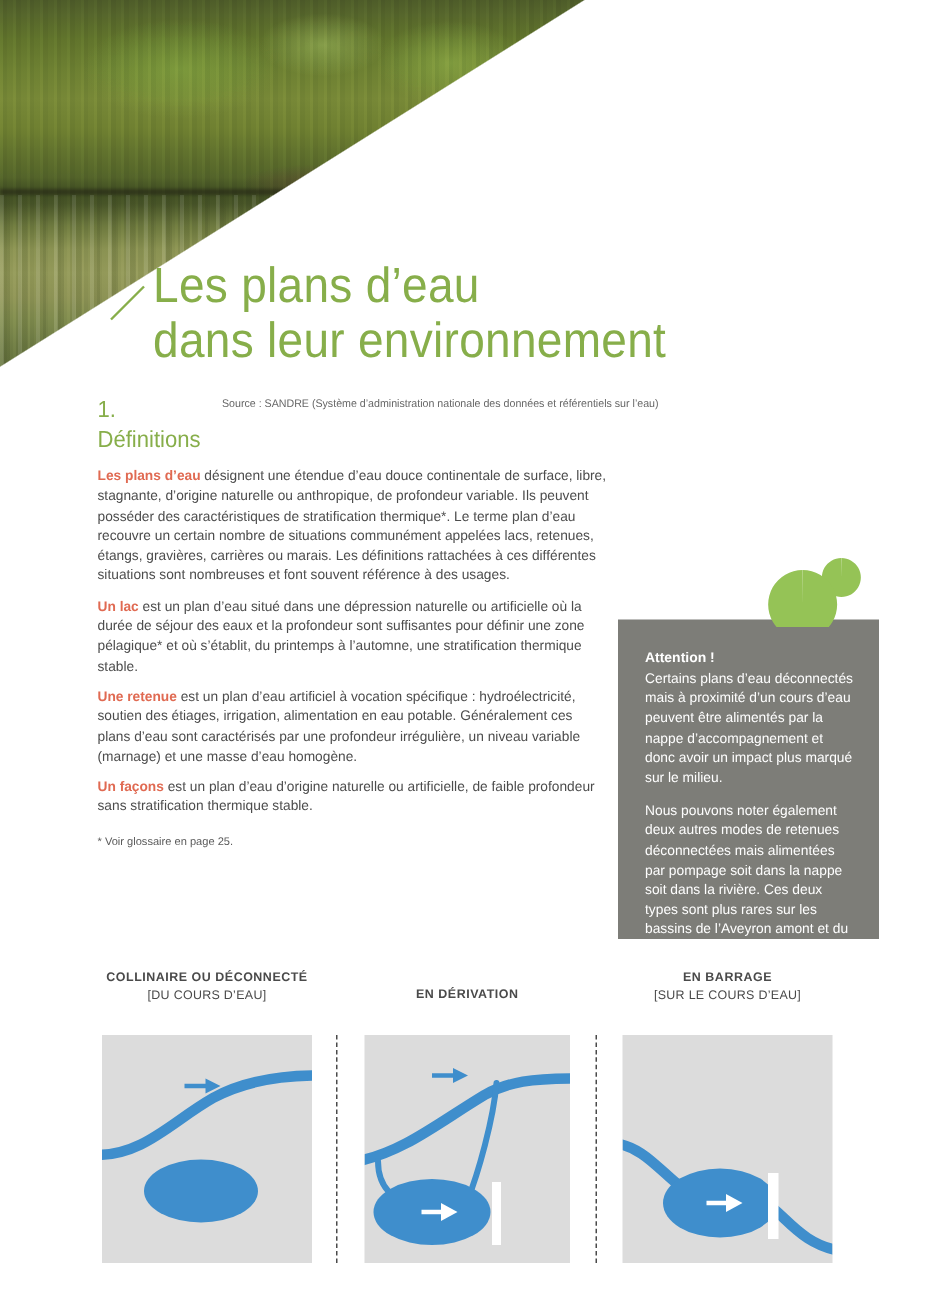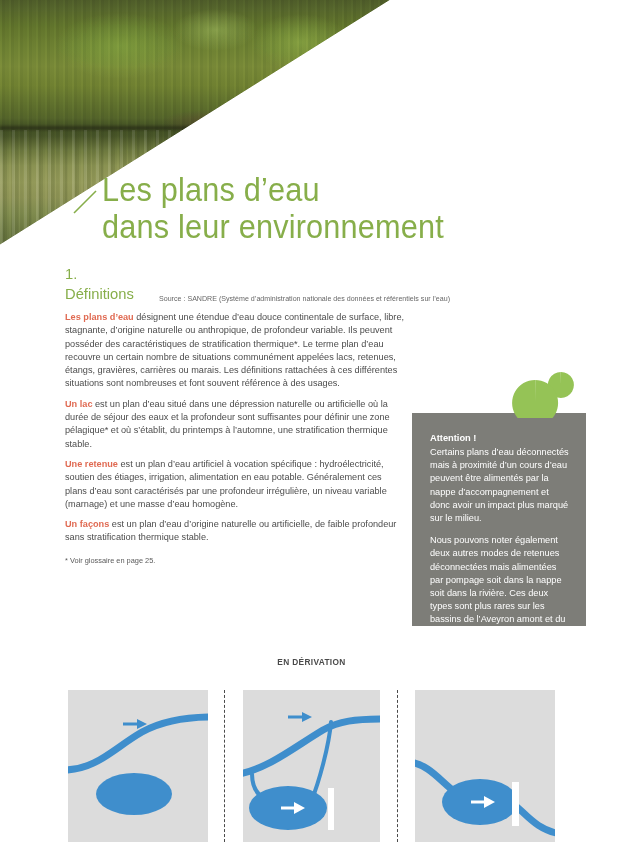--- a/index.html
+++ b/index.html
@@ -44,21 +44,21 @@
   #title-slash svg{display:block;}
   .title-line{font-family:"Liberation Sans", sans-serif;font-weight:400;
      font-size:33px;line-height:37px;color:#87ae4a;letter-spacing:.2px;
      margin-left:30px;white-space:nowrap;
      transform:scaleX(.93);transform-origin:left center;}
 
   
   #content{position:absolute;left:65px;top:264px;width:345px;}
   h2.section{font-size:15.5px;font-weight:400;color:#87ae4a;margin:0;
      line-height:20px;transform:scaleX(.95);transform-origin:left center;}
-  .h2row{display:flex;align-items:flex-end;gap:22px;}
+  .h2row{display:flex;align-items:flex-start;gap:11px;}
   .source{font-size:7.4px;color:#666;line-height:10px;white-space:nowrap;
      transform:scaleX(.96);transform-origin:left bottom;}
   p.para{font-size:9.3px;line-height:13.3px;color:#4c4c4c;margin:7px 0 0 0;
      transform:scaleX(.985);transform-origin:left top;}
   .lead{color:#e06a52;font-weight:bold;}
   .footnote{font-size:7.4px;color:#5a5a5a;margin-top:11px;line-height:10px;}
   #sec2{margin-top:21px;}
   #sec2 p.para{margin-top:6px;}
 
   
@@ -135,22 +135,30 @@
 <div id="attention-box">
   <div id="attention-inner">
     <div id="attention-title">Attention !</div>
     <p>Certains plans d’eau déconnectés mais à proximité d’un cours d’eau peuvent être alimentés par la nappe d’accompagnement et donc avoir un impact plus marqué sur le milieu.</p>
     <p>Nous pouvons noter également deux autres modes de retenues déconnectées mais alimentées par pompage soit dans la nappe soit dans la rivière. Ces deux types sont plus rares sur les bassins de l’Aveyron amont et du Viaur.</p>
   </div>
 </div>
 
 <div id="diagrams">
 
+  <div class="panel-title" style="left:68px;top:0;width:140px;">
+    <div>COLLINAIRE OU DÉCONNECTÉ</div>
+    <div class="sub">[DU COURS D’EAU]</div>
+  </div>
   <div class="panel-title" style="left:243px;top:11px;width:137px;">
     <div>EN DÉRIVATION</div>
+  </div>
+  <div class="panel-title" style="left:415px;top:0;width:140px;">
+    <div>EN BARRAGE</div>
+    <div class="sub">[SUR LE COURS D’EAU]</div>
   </div>
 
   <div class="panel" id="panel-1">
     <svg width="140" height="152" viewBox="0 0 140 152">
       <path d="M-4 80 C 28 80, 46 58, 74 42 C 96 30, 120 27, 144 27" stroke="#3f8ecc" stroke-width="7" fill="none" stroke-linecap="round"></path>
       <g fill="none" stroke="#3f8ecc" stroke-width="3">
         <line x1="55" y1="34" x2="70" y2="34"></line>
       </g>
       <polygon points="69,29 79,34 69,39" fill="#3f8ecc"></polygon>
       <ellipse cx="66" cy="104" rx="38" ry="21" fill="#3f8ecc"></ellipse>

